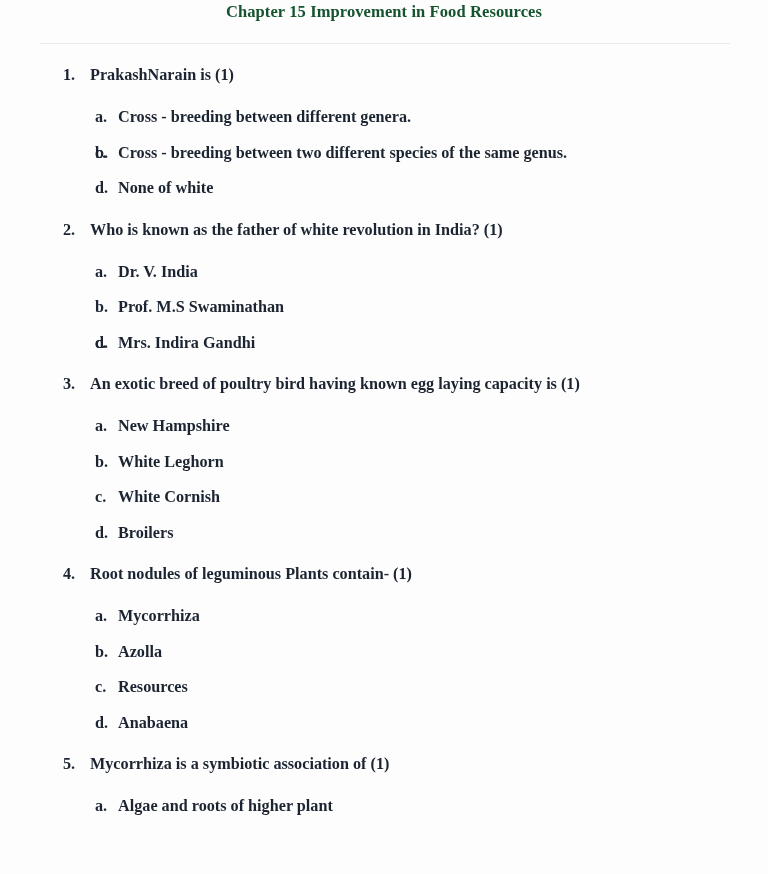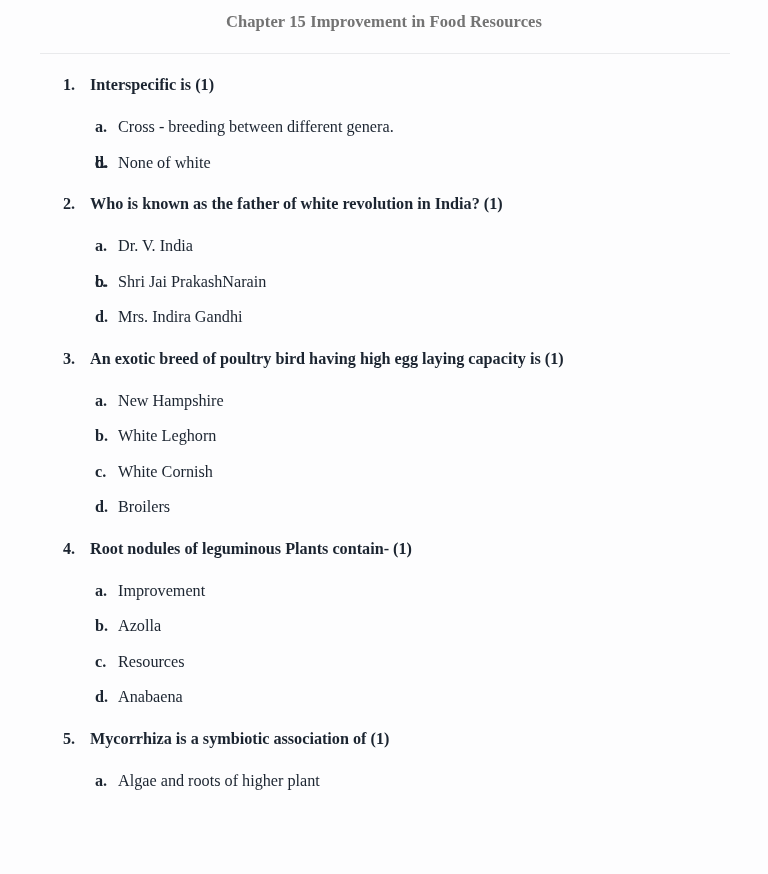--- a/index.html
+++ b/index.html
@@ -25,23 +25,23 @@
     box-sizing: border-box;
     padding: 0;
   }
 
   .doc-title {
     text-align: center;
     font-family: "Liberation Serif", "DejaVu Serif", serif;
     font-weight: bold;
     font-size: 16.5px;
     letter-spacing: 0.1px;
-    color: #737373;
+    color: #14532d;
     margin: 0;
-    padding: 10px 0 0 0;
+    padding: 0 0 0 0;
     line-height: 1.4;
   }
 
   .title-rule {
     border: 0;
     border-top: 1px solid #e9eaec;
     margin: 20px 38px 0 40px;
     height: 0;
   }
 
@@ -107,64 +107,64 @@
   .o-marker {
     position: absolute;
     left: 95px;
     top: 0;
     width: 22px;
     text-align: left;
     font-weight: bold;
   }
 
   .o-text {
-    font-weight: normal;
+    font-weight: bold;
   }
 </style>
 </head>
 <body>
 
 <div class="page">
 
   <h1 class="doc-title">Chapter 15 Improvement in Food Resources</h1>
 
   <hr class="title-rule">
 
   <div class="questions">
       <div class="question-block">
-        <div class="question-line"><span class="q-marker">1.</span><span class="q-text">Interspecific is </span><span class="q-marks">(1)</span></div>
+        <div class="question-line"><span class="q-marker">1.</span><span class="q-text">PrakashNarain is </span><span class="q-marks">(1)</span></div>
         <div class="options">
           <div class="option-line first"><span class="o-marker">a.</span><span class="o-text">Cross - breeding between different genera.</span></div>
           <div class="option-line"><span class="o-marker">b.</span></div>
-          <div class="option-line"><span class="o-marker">c.</span></div>
+          <div class="option-line"><span class="o-marker">c.</span><span class="o-text">Cross - breeding between two different species of the same genus.</span></div>
           <div class="option-line"><span class="o-marker">d.</span><span class="o-text">None of white</span></div>
         </div>
       </div>
       <div class="question-block">
         <div class="question-line"><span class="q-marker">2.</span><span class="q-text">Who is known as the father of white revolution in India? </span><span class="q-marks">(1)</span></div>
         <div class="options">
           <div class="option-line first"><span class="o-marker">a.</span><span class="o-text">Dr. V. India</span></div>
-          <div class="option-line"><span class="o-marker">b.</span></div>
-          <div class="option-line"><span class="o-marker">c.</span><span class="o-text">Shri Jai PrakashNarain</span></div>
+          <div class="option-line"><span class="o-marker">b.</span><span class="o-text">Prof. M.S Swaminathan</span></div>
+          <div class="option-line"><span class="o-marker">c.</span></div>
           <div class="option-line"><span class="o-marker">d.</span><span class="o-text">Mrs. Indira Gandhi</span></div>
         </div>
       </div>
       <div class="question-block">
-        <div class="question-line"><span class="q-marker">3.</span><span class="q-text">An exotic breed of poultry bird having high egg laying capacity is </span><span class="q-marks">(1)</span></div>
+        <div class="question-line"><span class="q-marker">3.</span><span class="q-text">An exotic breed of poultry bird having known egg laying capacity is </span><span class="q-marks">(1)</span></div>
         <div class="options">
           <div class="option-line first"><span class="o-marker">a.</span><span class="o-text">New Hampshire</span></div>
           <div class="option-line"><span class="o-marker">b.</span><span class="o-text">White Leghorn</span></div>
           <div class="option-line"><span class="o-marker">c.</span><span class="o-text">White Cornish</span></div>
           <div class="option-line"><span class="o-marker">d.</span><span class="o-text">Broilers</span></div>
         </div>
       </div>
       <div class="question-block">
         <div class="question-line"><span class="q-marker">4.</span><span class="q-text">Root nodules of leguminous Plants contain- </span><span class="q-marks">(1)</span></div>
         <div class="options">
-          <div class="option-line first"><span class="o-marker">a.</span><span class="o-text">Improvement</span></div>
+          <div class="option-line first"><span class="o-marker">a.</span><span class="o-text">Mycorrhiza</span></div>
           <div class="option-line"><span class="o-marker">b.</span><span class="o-text">Azolla</span></div>
           <div class="option-line"><span class="o-marker">c.</span><span class="o-text">Resources</span></div>
           <div class="option-line"><span class="o-marker">d.</span><span class="o-text">Anabaena</span></div>
         </div>
       </div>
       <div class="question-block">
         <div class="question-line"><span class="q-marker">5.</span><span class="q-text">Mycorrhiza is a symbiotic association of </span><span class="q-marks">(1)</span></div>
         <div class="options">
           <div class="option-line first"><span class="o-marker">a.</span><span class="o-text">Algae and roots of higher plant</span></div>
         </div>

